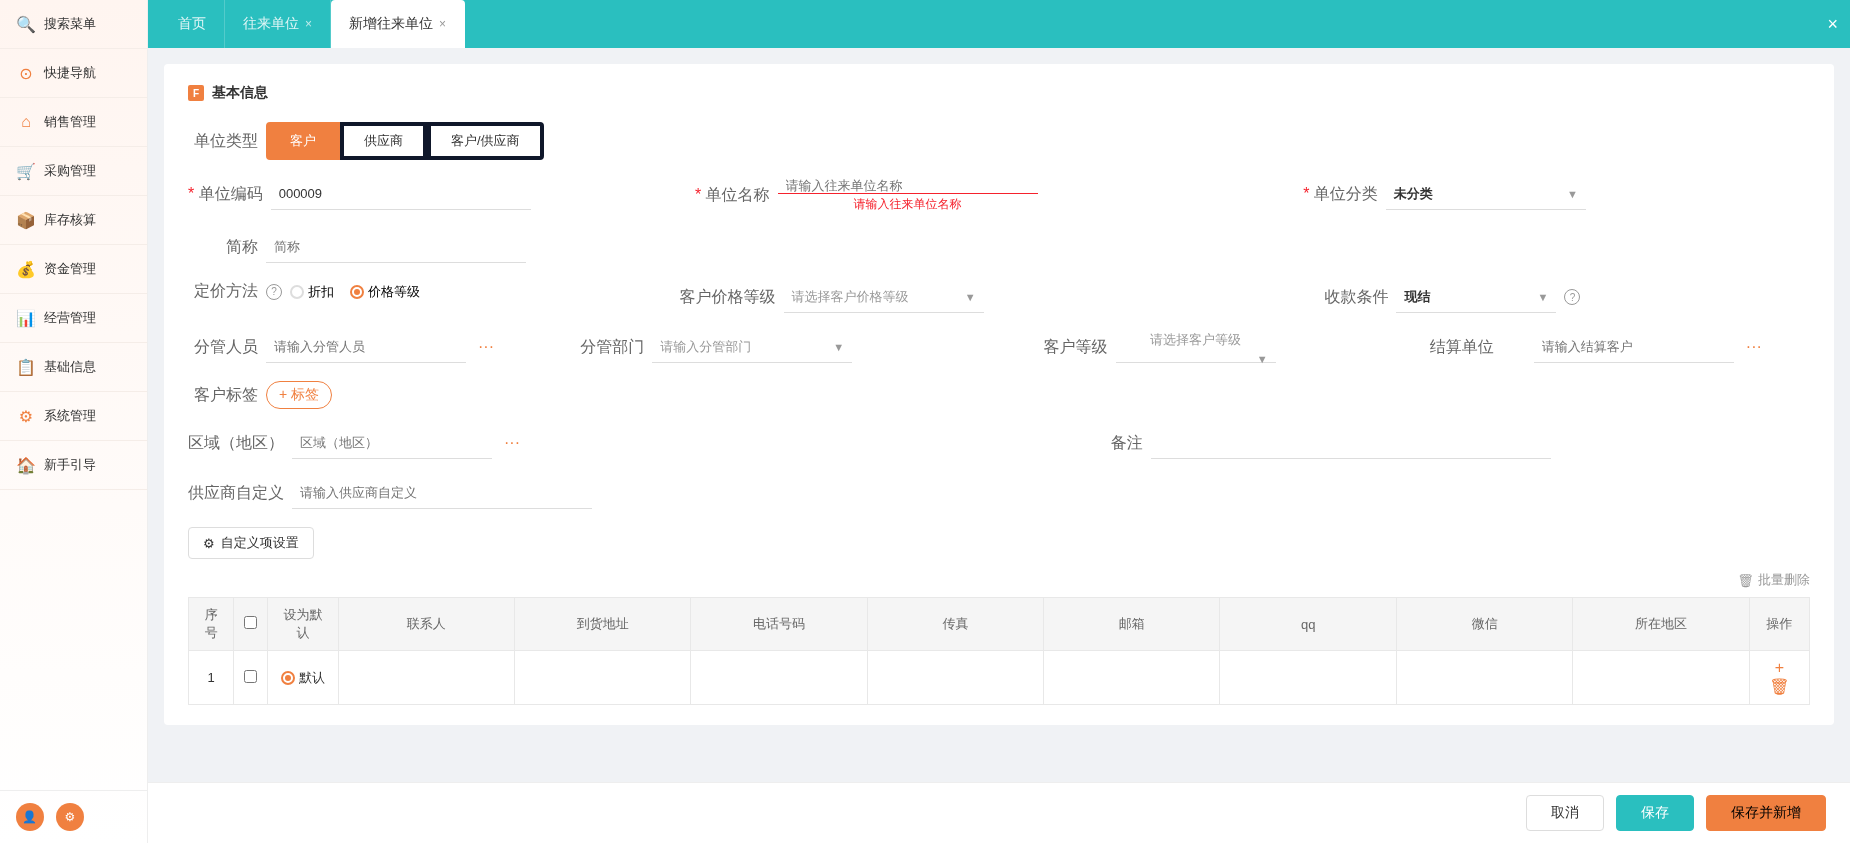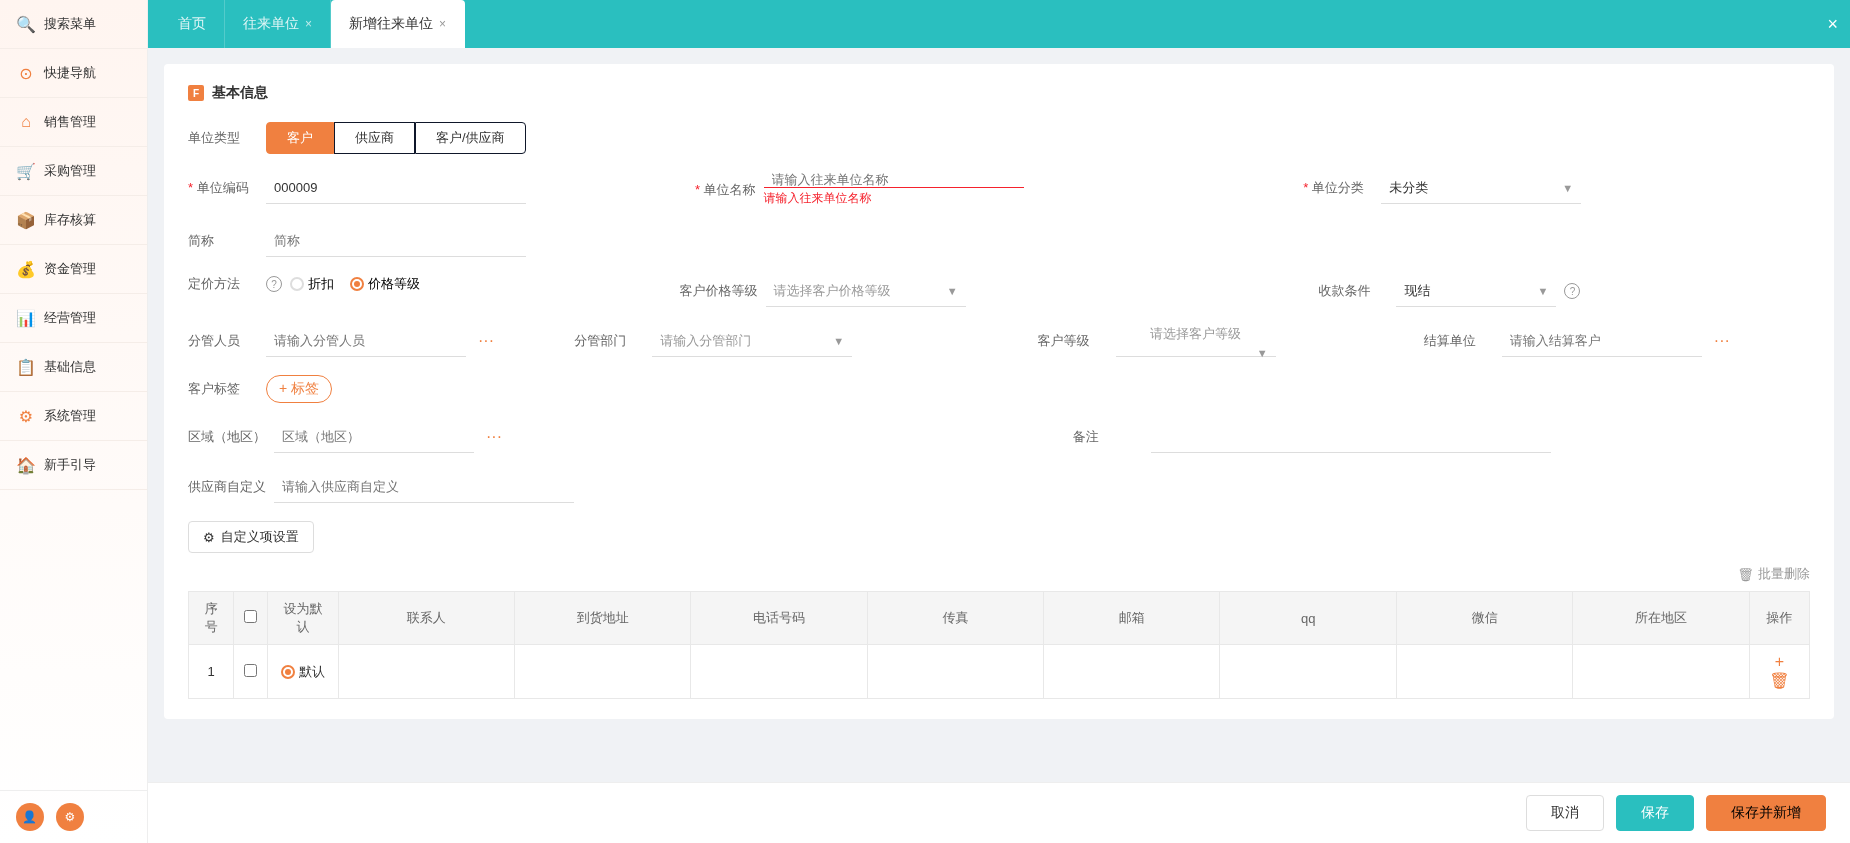--- a/index.html
+++ b/index.html
@@ -138,22 +138,23 @@
     .form-field {
       display: flex;
       align-items: center;
       flex: 1;
       min-width: 0;
       gap: 8px;
     }
     .form-label {
       color: #666;
       white-space: nowrap;
-      font-size: 13px;
+      font-size: 16px;
       min-width: 70px;
+      text-align: right;
     }
     .form-label.required::before {
       content: "* ";
       color: #f5222d;
     }
     .form-input {
       flex: 1;
       height: 32px;
       border: none;
       border-bottom: 1px solid #ddd;
@@ -175,31 +176,31 @@
       align-items: center;
       gap: 4px;
       min-width: 160px;
       height: 32px;
       border-bottom: 1px solid #ddd;
       padding: 0 8px;
       cursor: pointer;
       color: #999;
       font-size: 13px;
     }
-    .form-select.has-value { color: #333; }
+    .form-select.has-value { color: #333; font-weight: bold; }
     .select-arrow { margin-left: auto; color: #999; font-size: 11px; }
 
     
     .unit-type-group {
       display: flex;
       gap: 0;
     }
     .unit-type-btn {
       padding: 6px 20px;
-      border: 1px solid #0f172a;
+      border: 4px solid #0f172a;
       background: white;
       cursor: pointer;
       font-size: 13px;
       color: #333;
     }
     .unit-type-btn.active {
       background: #f08040;
       border-color: #f08040;
       color: white;
     }
@@ -320,21 +321,21 @@
       background: #2abfbf;
       border-color: #2abfbf;
       color: white;
     }
 
     
     ::-webkit-scrollbar { width: 6px; }
     ::-webkit-scrollbar-track { background: #f1f1f1; }
     ::-webkit-scrollbar-thumb { background: #ccc; border-radius: 3px; }
 
-    .field-with-error { display: flex; flex-direction: column; }
+    .field-with-error { display: flex; flex-direction: column; align-items: center; }
   </style>
 </head>
 <body>
 
 <div class="sidebar">
   <div class="sidebar-item">
     <span class="sidebar-icon">🔍</span>
     <span>搜索菜单</span>
   </div>
   <div class="sidebar-item">
@@ -490,21 +491,21 @@
         </div>
         <div class="form-field">
           <span class="form-label">客户等级</span>
           <div class="form-select" style="min-width:160px;flex-direction:column;">
             <span>请选择客户等级</span>
             <span class="select-arrow">▼</span>
           </div>
         </div>
         <div class="form-field">
           <span class="form-label">结算单位</span>
-          <input class="form-input" type="text" placeholder="请输入结算客户" style="max-width: 200px;">
+          <input class="form-input" type="text" placeholder="请输入结算客户" style="max-width: 200px; margin-left: 32px;">
           <span class="more-btn">···</span>
         </div>
       </div>
 
       <div class="form-row">
         <div class="form-field">
           <span class="form-label">客户标签</span>
           <button class="tag-btn">+ 标签</button>
         </div>
       </div>

